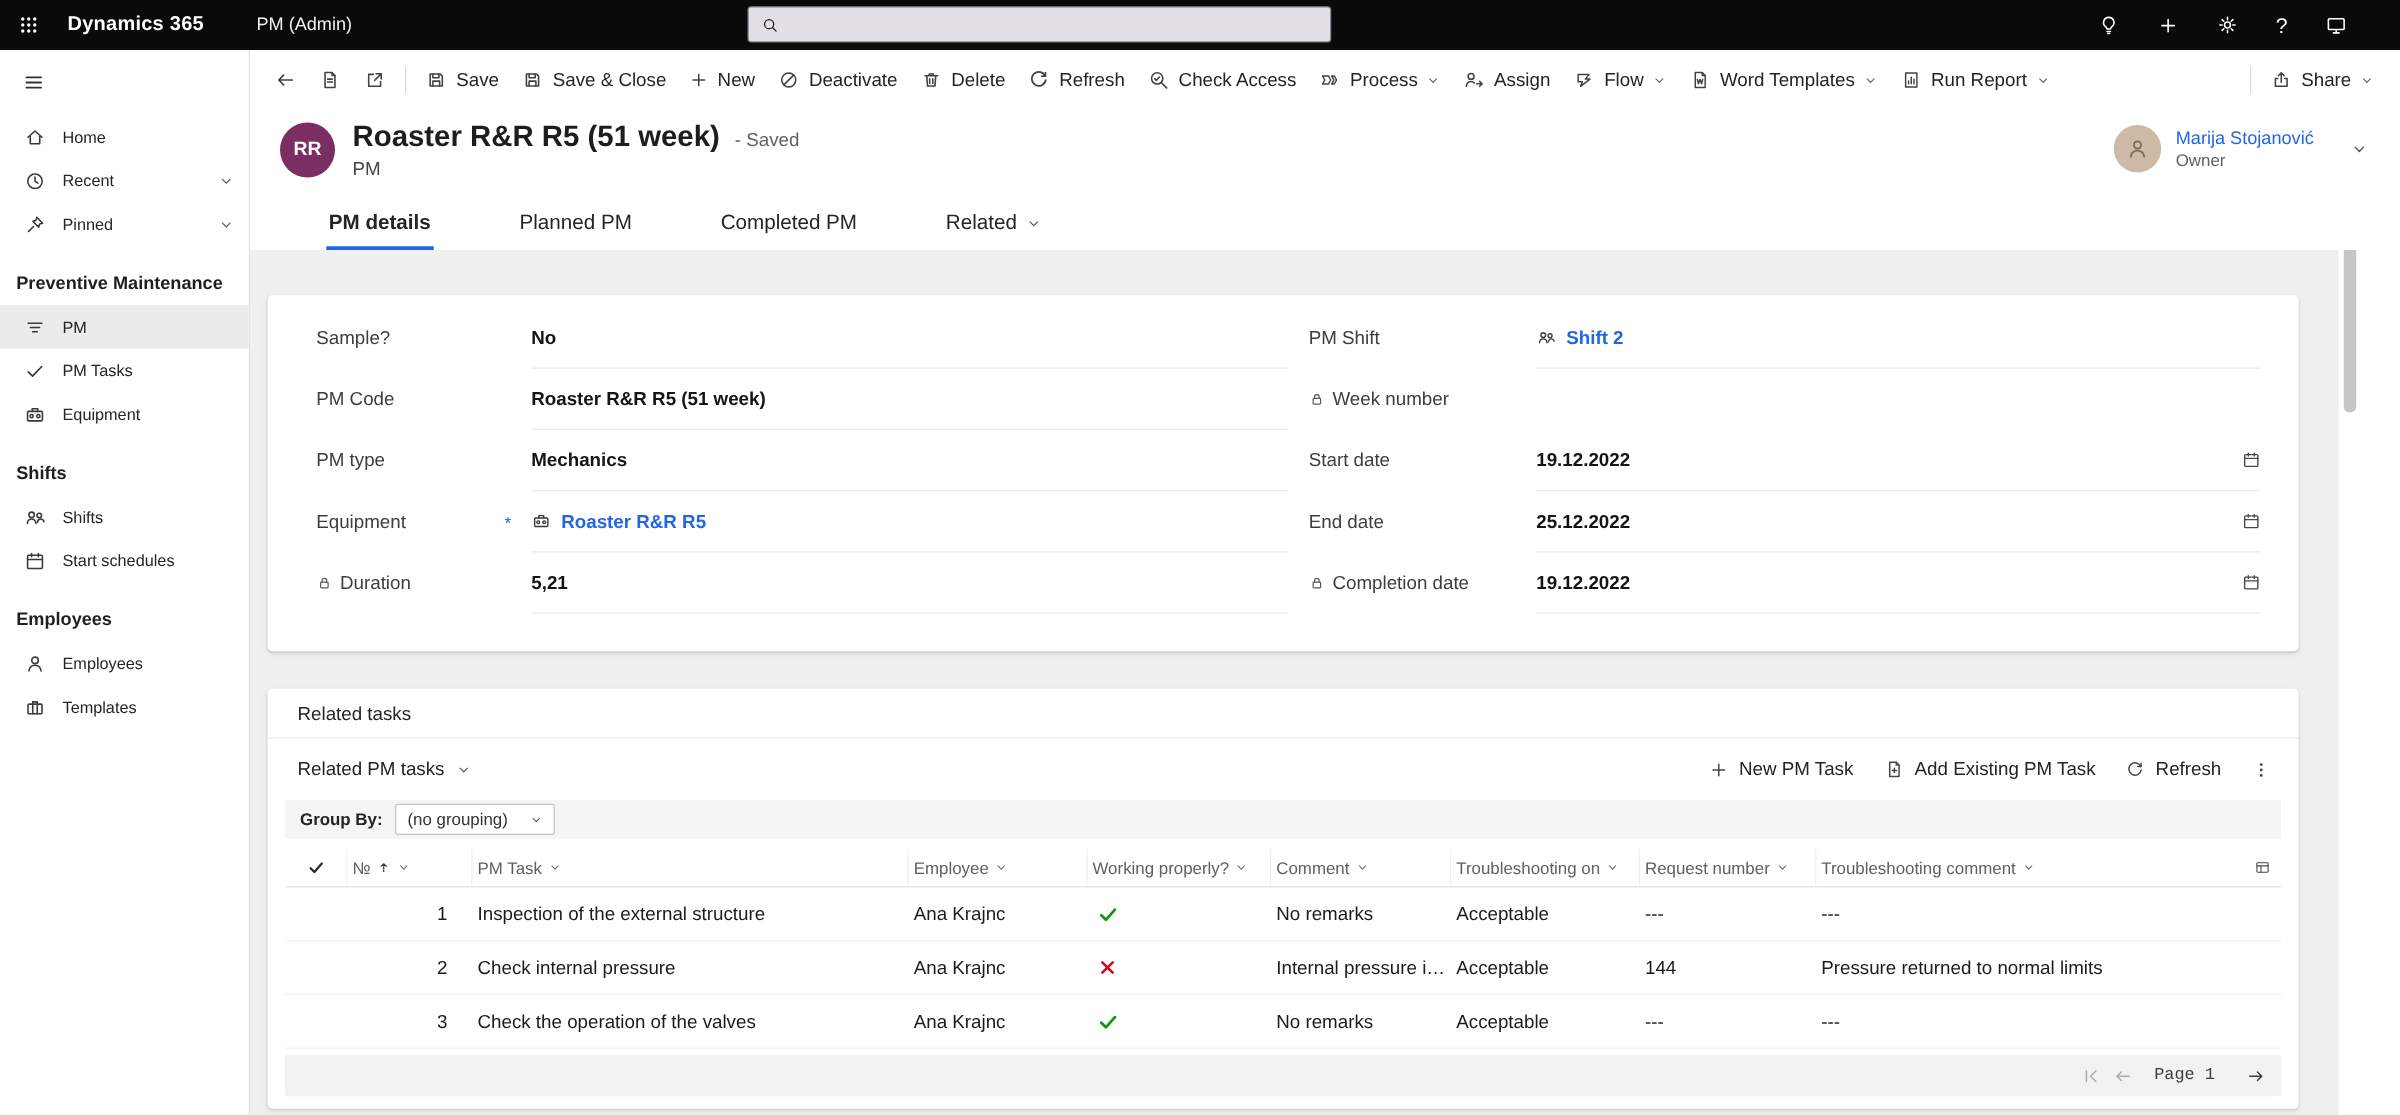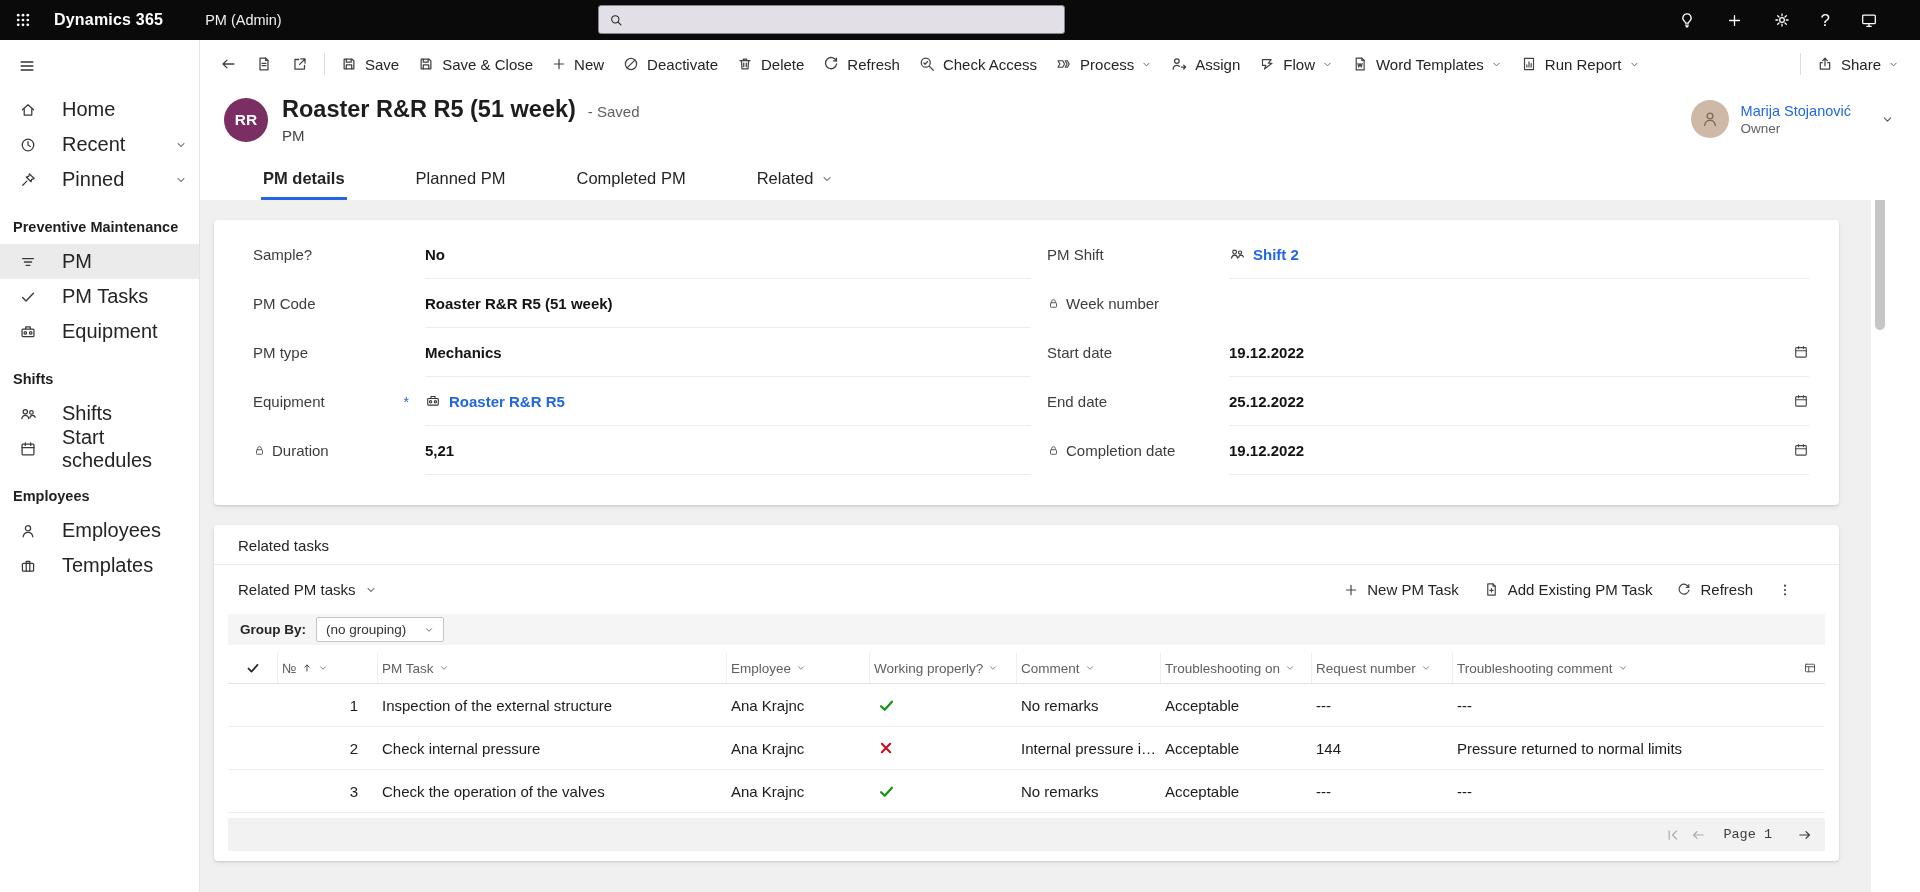--- a/index.html
+++ b/index.html
@@ -23,22 +23,22 @@
              color:#1d1d1d;font-family:inherit;}
   .tb-search input::placeholder{color:#4c4c4c;}
   .tb-right{margin-left:auto;display:flex;align-items:center;gap:30px;padding-right:42px;color:#fff;}
   .tb-right .ic{cursor:pointer;}
   .tb-help{font-size:17px;cursor:pointer;line-height:1;}
 
   
   .sidebar{position:absolute;left:0;top:40px;width:200px;bottom:0;background:#fff;
            border-right:1px solid #e3e3e3;box-sizing:border-box;z-index:20;}
   .sb-burger{height:52px;display:flex;align-items:center;padding-left:18px;color:#323232;cursor:pointer;}
-  .nav-item{height:35px;display:flex;align-items:center;padding:0 12px 0 19px;gap:25px;
-            font-size:20px;color:#242424;cursor:pointer;}
+  .nav-item{height:35px;display:flex;align-items:center;padding:0 12px 0 19px;gap:13px;
+            font-size:13px;color:#242424;cursor:pointer;}
   .nav-item.sel{background:#ebebeb;}
   .nav-icon{color:#3a3a3a;}
   .nav-chev{margin-left:auto;color:#575757;}
   .sb-section{margin-top:14px;}
   .sb-header{font-size:14.5px;font-weight:700;color:#1f1f1f;padding:8px 0 9px 13px;}
 
   
   .main{position:absolute;left:200px;top:40px;right:0;bottom:0;background:#f0f0f0;overflow:hidden;}
   .rightstrip{position:absolute;right:0;top:0;bottom:0;width:49px;background:#fff;z-index:5;}
   .vthumb{position:absolute;right:35px;top:140px;width:10px;height:150px;background:#c6c6c6;
@@ -72,37 +72,37 @@
   .tab{font-size:16.5px;color:#242424;display:flex;align-items:center;gap:7px;
        border-bottom:3px solid transparent;padding:0 2px;cursor:pointer;box-sizing:border-box;margin-left:37px;}
   .tab.active{font-weight:700;border-color:#2266e3;}
   .tab .cv{color:#575757;}
 
   .content{position:relative;padding:20px 81px 0 14px;}
   .card{background:#fff;border-radius:4px;box-shadow:0 1px 2px rgba(0,0,0,.12),0 2px 6px rgba(0,0,0,.06);}
 
   
   .form-card{height:285px;box-sizing:border-box;padding:10px 30px 0 39px;display:grid;
-             grid-template-columns:1fr 1fr;}
+             grid-template-columns:1fr 1fr;margin-top:16px;}
   .fcol-r{padding-left:16px;}
   .frow{display:flex;align-items:center;height:49px;}
   .flabel{width:172px;display:flex;align-items:center;gap:6px;font-size:15px;color:#3d3d3d;flex:none;}
   .fcol-r .flabel{width:182px;}
   .flock{color:#5a5a5a;}
   .freq{margin-left:auto;margin-right:16px;color:#2266e3;font-size:14px;}
   .fval{flex:1;align-self:stretch;display:flex;align-items:center;gap:8px;
         border-bottom:1px solid #ececec;font-size:15px;font-weight:700;color:#141414;}
   .flink{color:#2266e3;font-weight:700;cursor:pointer;}
   .flookup-ic{color:#3a3a3a;}
   .fcal{margin-left:auto;color:#474747;cursor:pointer;}
 
   
-  .tasks-card{margin-top:20px;padding-bottom:10px;}
+  .tasks-card{margin-top:30px;padding-bottom:10px;}
   .rt-title{font-size:15px;color:#242424;padding:12px 0 10px 24px;border-bottom:1px solid #ececec;}
-  .rt-toolbar{display:flex;align-items:center;padding:10px 36px 8px 24px;}
+  .rt-toolbar{display:flex;align-items:center;padding:10px 12px 8px 24px;}
   .rt-gridtitle{font-size:15px;color:#242424;display:flex;gap:9px;align-items:center;cursor:pointer;}
   .rt-gridtitle .cv{color:#575757;}
   .rt-actions{margin-left:auto;display:flex;align-items:center;gap:4px;}
   .tbtn{display:flex;align-items:center;gap:8px;padding:6px 10px;font-size:15px;color:#242424;
         cursor:pointer;border-radius:2px;}
   .tbtn .ci{color:#464646;}
 
   .groupbar{margin:2px 14px 8px;background:#f5f5f5;height:31px;display:flex;align-items:center;
         gap:10px;padding-left:12px;font-size:13.5px;}
   .gb-label{font-weight:700;color:#242424;}

